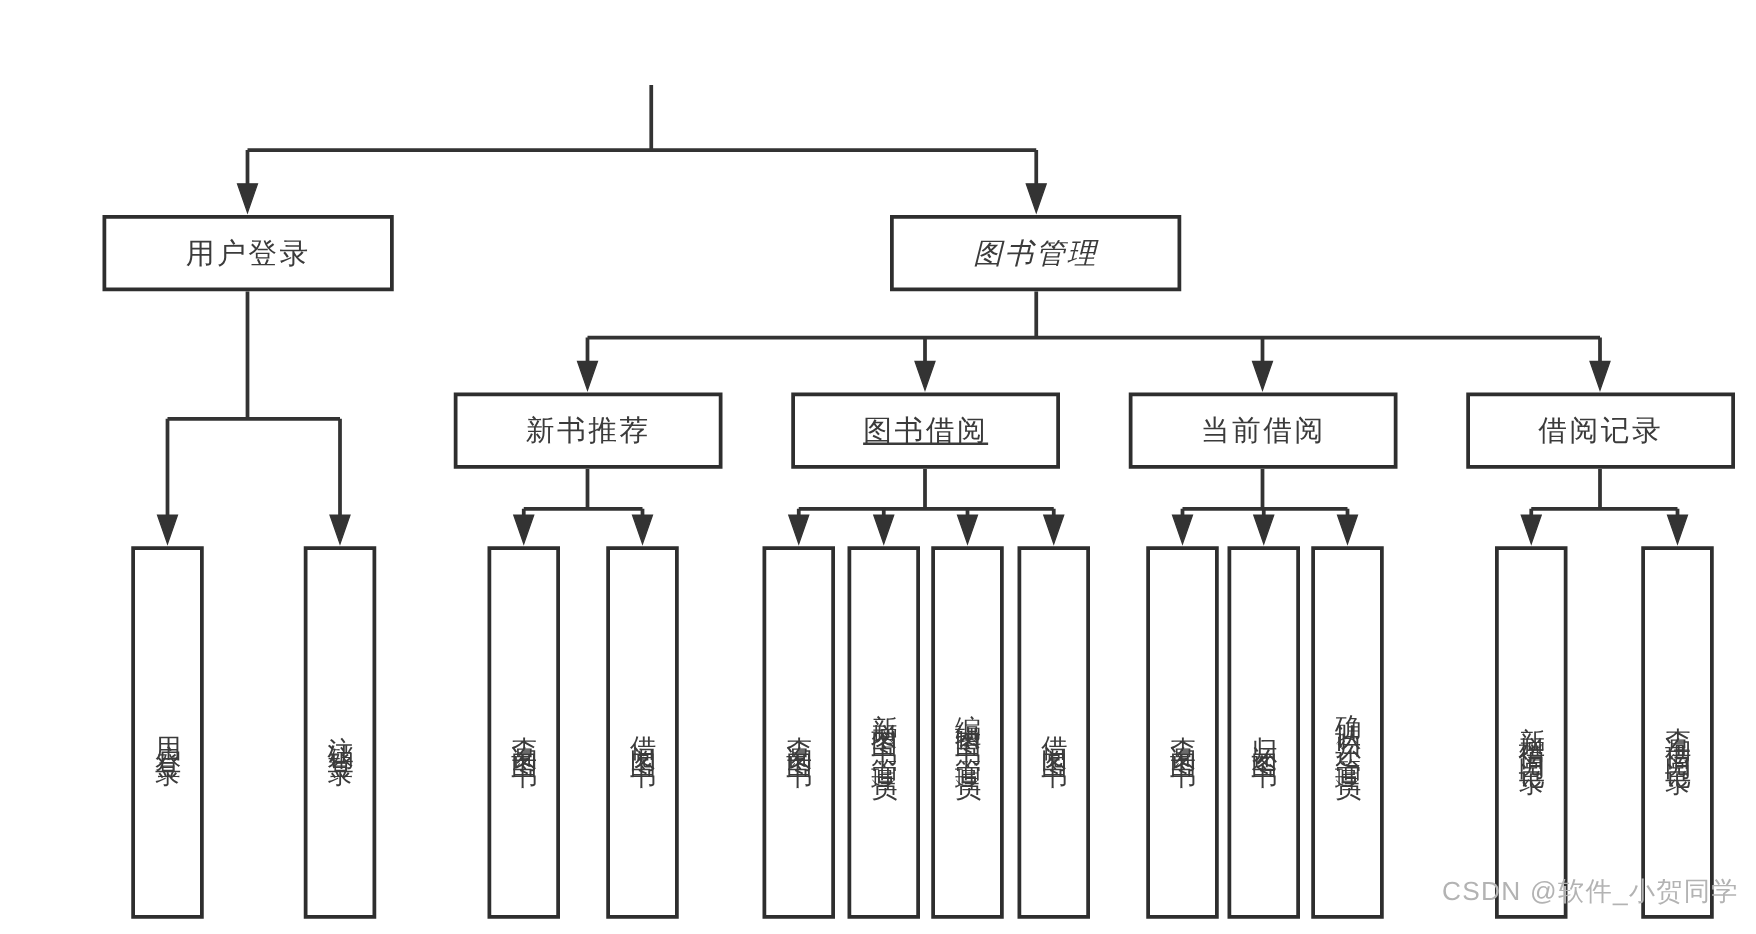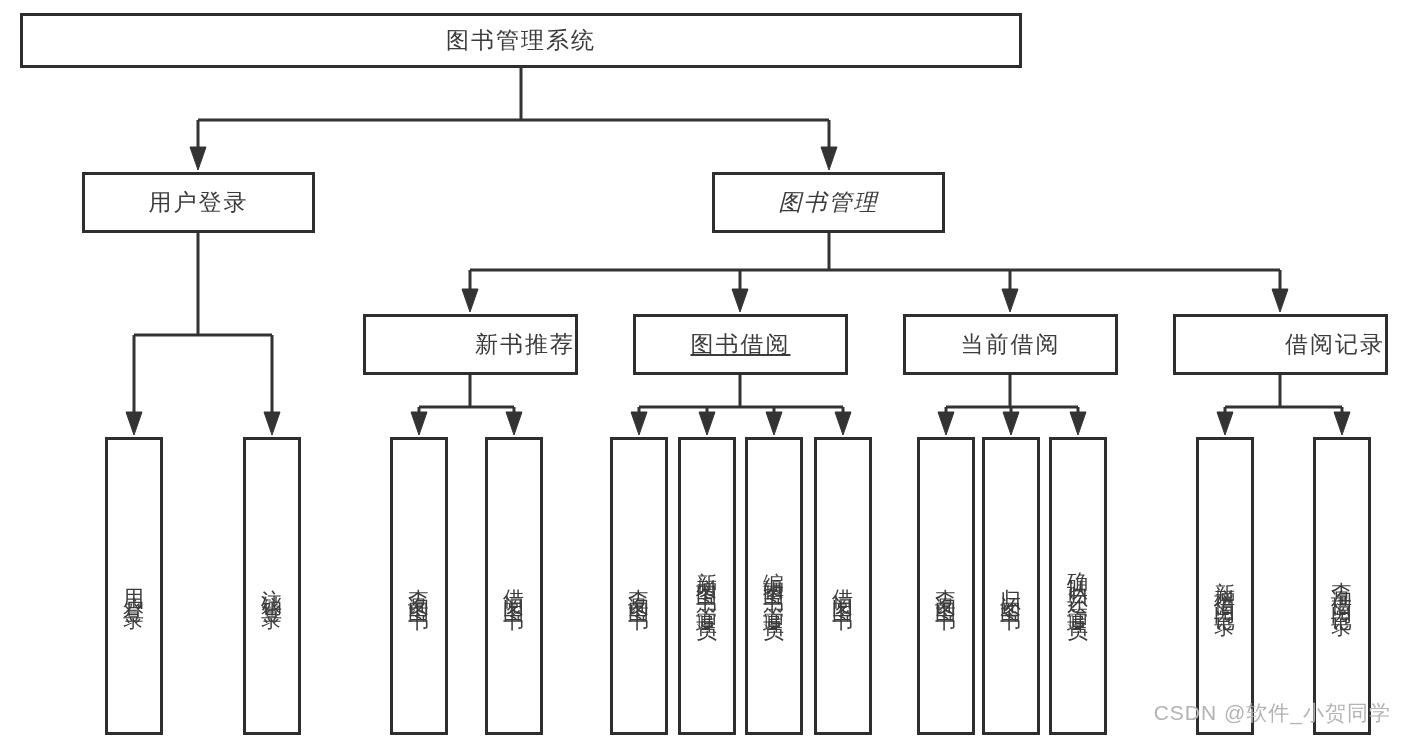--- a/index.html
+++ b/index.html
@@ -74,41 +74,38 @@
         <polygon points="1003,412 1019,412 1011,435" stroke-width="1"></polygon>
         <line x1="1078" y1="407" x2="1078" y2="417"></line>
         <polygon points="1070,412 1086,412 1078,435" stroke-width="1"></polygon>
         <line x1="1225" y1="407" x2="1225" y2="417"></line>
         <polygon points="1217,412 1233,412 1225,435" stroke-width="1"></polygon>
         <line x1="1342" y1="407" x2="1342" y2="417"></line>
         <polygon points="1334,412 1350,412 1342,435" stroke-width="1"></polygon>
       </g>
   </svg>
 
-  <div class="node root">
-    <span class="lbl">图书管理系统</span>
-  </div>
 
   <div class="node lvl2" style="left:82px;">
     <span class="lbl">用户登录</span>
   </div>
   <div class="node lvl2" style="left:712px;font-style:italic;">
     <span class="lbl">图书管理</span>
   </div>
 
-  <div class="node lvl3" style="left:363px;justify-content:flex-end;">
+  <div class="node lvl3" style="left:363px;">
     <span class="lbl">新书推荐</span>
   </div>
   <div class="node lvl3" style="left:633px;text-decoration:underline;">
     <span class="lbl">图书借阅</span>
   </div>
   <div class="node lvl3" style="left:903px;">
     <span class="lbl">当前借阅</span>
   </div>
-  <div class="node lvl3" style="left:1173px;justify-content:flex-end;">
+  <div class="node lvl3" style="left:1173px;">
     <span class="lbl">借阅记录</span>
   </div>
 
   <div class="node leaf" style="left:105px;">
     <span class="lbl">用户登录</span>
   </div>
   <div class="node leaf" style="left:243px;">
     <span class="lbl">注销登录</span>
   </div>
 

